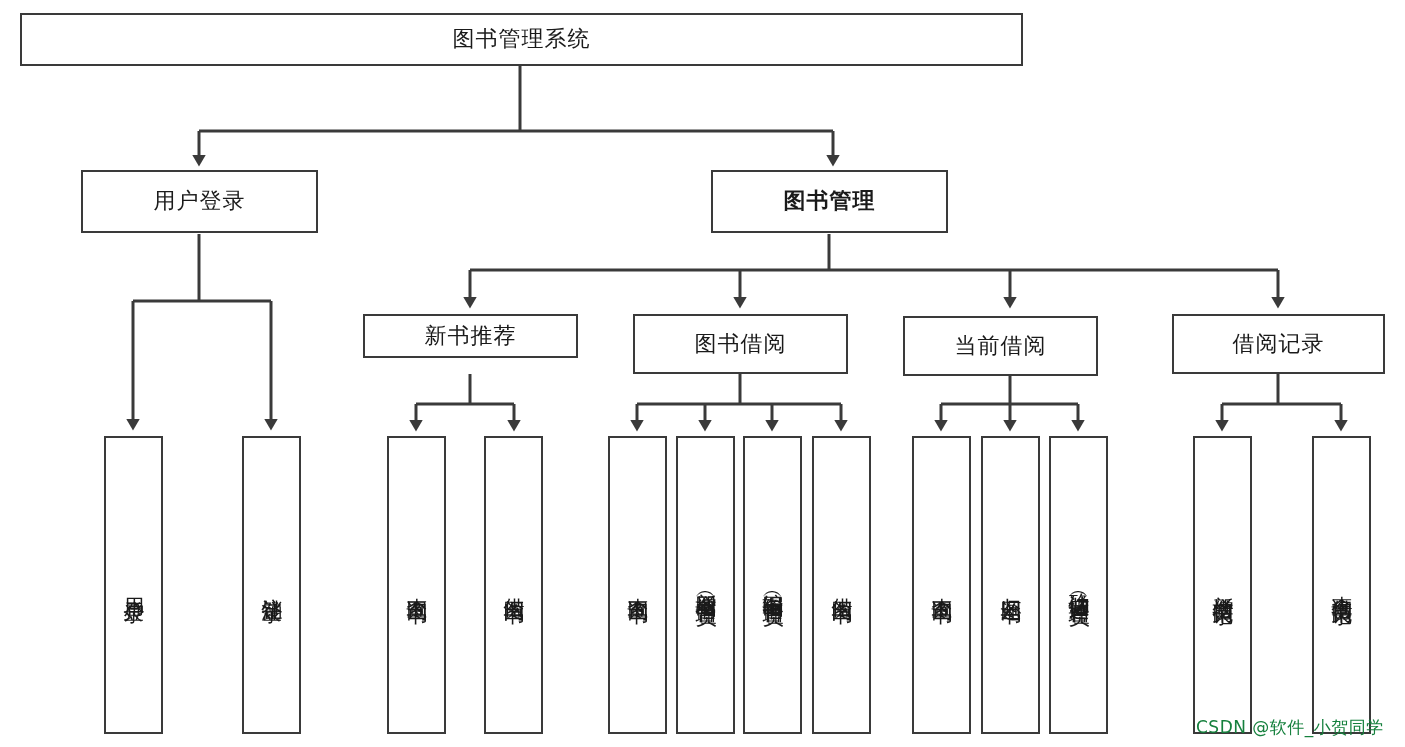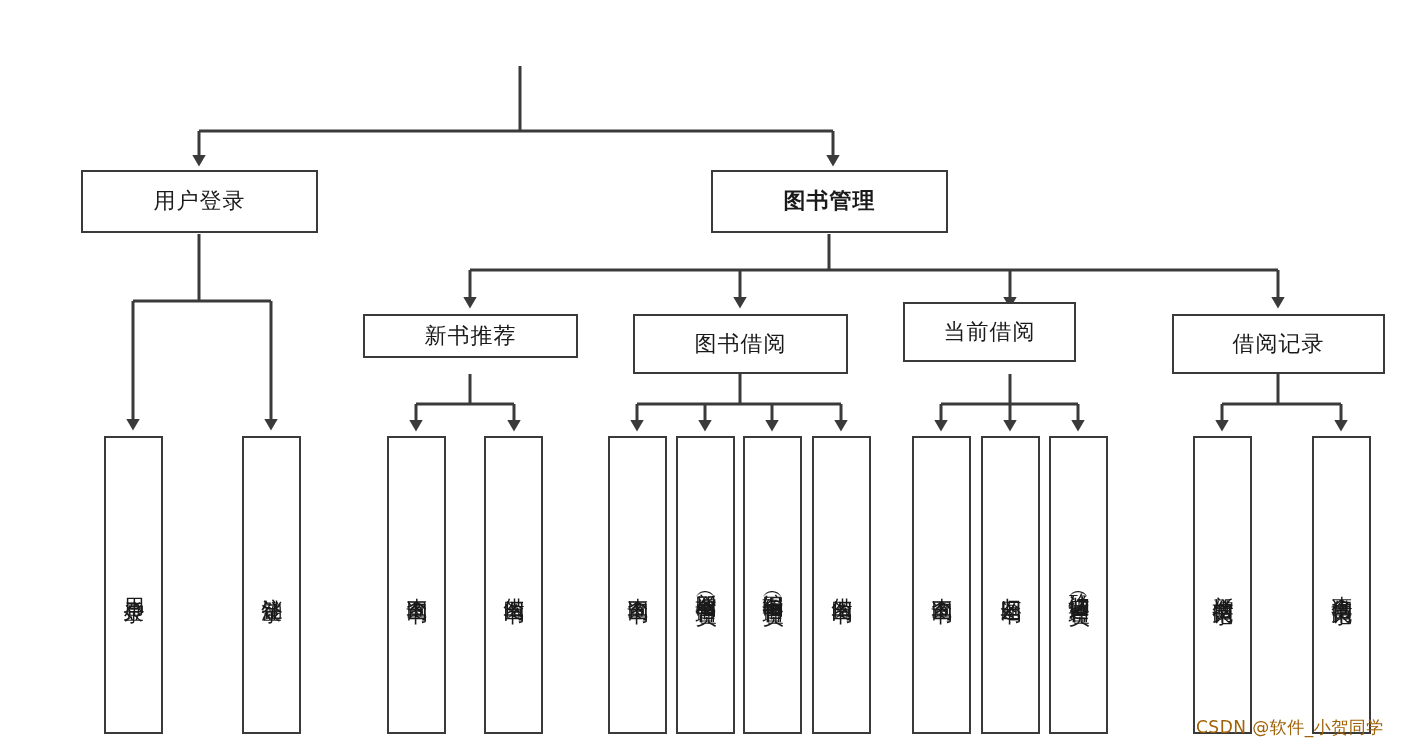--- a/index.html
+++ b/index.html
@@ -50,21 +50,21 @@
     padding-bottom: 6px;
     align-items: center;
     justify-content: center;
   }
   .node-v > span {
     display: block;
     white-space: normal;
   }
   .watermark {
     position: absolute;
-    color: #a16207;
+    color: #15803d;
     font-size: 17px;
     letter-spacing: 0.5px;
     white-space: nowrap;
     pointer-events: none;
   }
 </style>
 </head>
 <body>
 
 <div id="canvas">
@@ -112,35 +112,38 @@
       <path d="M1010,404 L1010,421" marker-end="url(#arrow)"></path>
       <path d="M1078,404 L1078,421" marker-end="url(#arrow)"></path>
 
       <path d="M1278,374 L1278,404"></path>
       <path d="M1222,404 L1341,404"></path>
       <path d="M1222,404 L1222,421" marker-end="url(#arrow)"></path>
       <path d="M1341,404 L1341,421" marker-end="url(#arrow)"></path>
     </g>
   </svg>
 
+  <div class="node-box node-h" style="left:20px; top:13px; width:1003px; height:53px;">
+    <span>图书管理系统</span>
+  </div>
 
   <div class="node-box node-h" style="left:81px; top:170px; width:237px; height:63px;">
     <span>用户登录</span>
   </div>
   <div class="node-box node-h" style="left:711px; top:170px; width:237px; height:63px;font-weight:bold;">
     <span>图书管理</span>
   </div>
 
   <div class="node-box node-h" style="left:363px; top:314px; width:215px; height:44px;">
     <span>新书推荐</span>
   </div>
   <div class="node-box node-h" style="left:633px; top:314px; width:215px; height:60px;text-align:right;">
     <span>图书借阅</span>
   </div>
-  <div class="node-box node-h" style="left:903px; top:302px; width:173px; height:60px;">
+  <div class="node-box node-h" style="left:903px; top:316px; width:195px; height:60px;">
     <span>当前借阅</span>
   </div>
   <div class="node-box node-h" style="left:1172px; top:314px; width:213px; height:60px;">
     <span>借阅记录</span>
   </div>
 
   <div class="node-box node-v" style="left:104px; top:436px; width:59px; height:298px;">
     <span>用户登录</span>
   </div>
   <div class="node-box node-v" style="left:242px; top:436px; width:59px; height:298px;">

